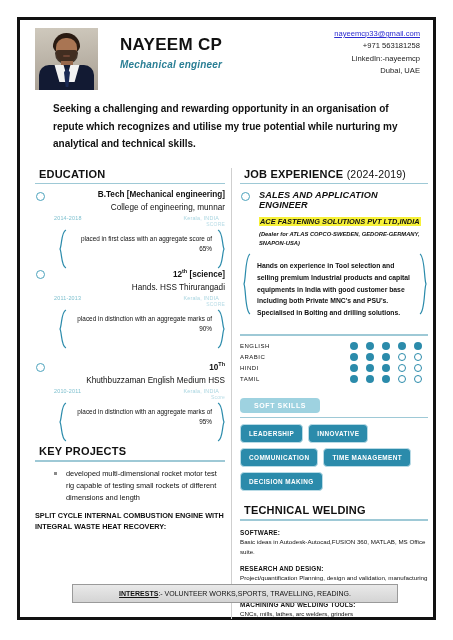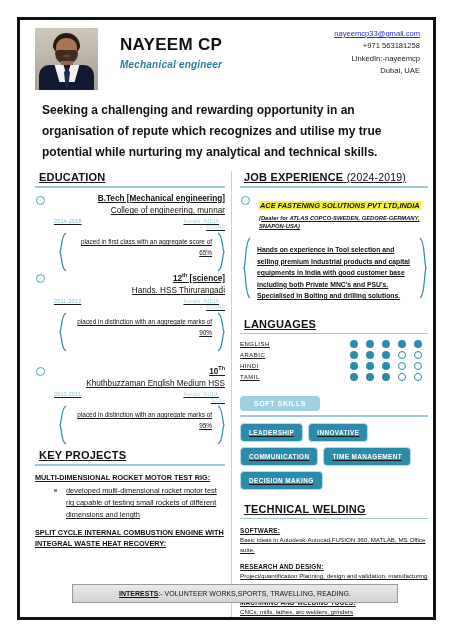--- a/index.html
+++ b/index.html
@@ -37,26 +37,26 @@
   .ph-shirtR{position:absolute;left:33px;top:37px;width:9px;height:17px;background:#f2f2f2;transform:skewX(-16deg);}
   .ph-tie{position:absolute;left:29px;top:40px;width:6px;height:19px;background:#1b2a55;clip-path:polygon(50% 0,100% 22%,72% 100%,28% 100%,0 22%);}
   .name-block{margin-left:22px;margin-top:10px;flex:1 1 auto;}
   .name{font-size:17px;font-weight:700;letter-spacing:.3px;color:#111;line-height:1.1;}
   .role{font-size:10px;font-style:italic;font-weight:700;color:#2a7f95;margin-top:4px;letter-spacing:.2px;}
   .contact{text-align:right;margin-top:2px;margin-right:4px;flex:0 0 auto;font-size:7.6px;line-height:1.62;color:#1a1a1a;}
   .contact .email{color:#2b2bd0;text-decoration:underline;display:block;font-size:7.6px;}
 
   
   .objective{
-    font-size:12px;font-weight:700;line-height:1.75;color:#111;
-    margin:2px 6px 0 13px;
-  }
-
-  
-  .cols{display:flex;margin-top:8px;text-decoration:underline;}
+    font-size:10px;font-weight:700;line-height:1.75;color:#111;
+    margin:2px 6px 0 24px;
+  }
+
+  
+  .cols{display:flex;margin-top:15px;}
   .col-l{width:196px;flex:0 0 auto;padding-left:6px;box-sizing:border-box;}
   .col-div{width:1px;background:#cfcfcf;margin:0 6px;flex:0 0 auto;}
   .col-r{flex:1 1 auto;padding-left:2px;box-sizing:border-box;}
 
   .sec-title{font-size:11px;font-weight:700;color:#111;letter-spacing:.2px;padding-left:4px;}
   .sec-title .yr{font-weight:400;font-size:10.5px;}
   .sec-rule{height:1.6px;background:#9ec9d6;margin-top:3px;margin-bottom:6px;}
 
   
   .edu{position:relative;padding-left:19px;margin-bottom:5px;text-align:right;}
@@ -250,21 +250,20 @@
                 </span>
               </div>
             </div>
           </div>
 
           <div class="kp-sec">
             <div class="sec-title">KEY PROJECTS</div>
             <div class="sec-rule"></div>
 
             <div>
-              <div class="proj-h">MULTI-DIMENSIONAL ROCKET MOTOR TEST RIG:</div>
               <div class="proj-li">
                 <span class="sq"></span>
                 <span>developed multi-dimensional rocket motor test rig capable of testing small rockets of different dimensions and length</span>
               </div>
             </div>
 
             <div>
               <div class="proj-h">SPLIT CYCLE INTERNAL COMBUSTION ENGINE WITH INTEGRAL WASTE HEAT RECOVERY:</div>
             </div>
           </div>
@@ -276,41 +275,41 @@
         <div class="col-r">
 
           <div>
             <div class="sec-title">
               <span>JOB EXPERIENCE</span> <span class="yr">(2024-2019)</span>
             </div>
             <div class="sec-rule"></div>
 
             <div class="job">
               <span class="bullet-o"></span>
+              <div class="job-title">SALES AND APPLICATION ENGINEER</div>
               <div class="job-co">ACE FASTENING SOLUTIONS PVT LTD,INDIA</div>
               <div class="job-sub">(Dealer for ATLAS COPCO-SWEDEN, GEDORE-GERMANY, SNAPON-USA)</div>
             </div>
 
             <div class="job-brace">
               <span class="brace brace-l">
                 <svg width="9" height="62" viewBox="0 0 9 62">
                     <path d="M8 1 C3 4 4 26 2 31 C4 36 3 58 8 61" fill="none" stroke="#2b8bab" stroke-width="1.2"></path>
                   </svg>
               </span>
               <div class="brace-txt">Hands on experience in Tool selection and selling premium Industrial products and capital equipments in India with good customer base including both Private MNC's and PSU's. Specialised in Bolting and drilling solutions.</div>
               <span class="brace brace-r">
                 <svg width="9" height="62" viewBox="0 0 9 62">
                     <path d="M1 1 C6 4 5 26 7 31 C5 36 6 58 1 61" fill="none" stroke="#2b8bab" stroke-width="1.2"></path>
                   </svg>
               </span>
             </div>
           </div>
 
           <div class="lang-sec">
-            <div class="sec-title">LANGUAGES</div>
             <div class="sec-rule"></div>
             <div id="lang-rows">
                 <div class="lang-row">
                   <div class="lang-name">ENGLISH</div>
                   <div class="dots">
                     <span class="dot on"></span>
                     <span class="dot on"></span>
                     <span class="dot on"></span>
                     <span class="dot on"></span>
                     <span class="dot on"></span>

